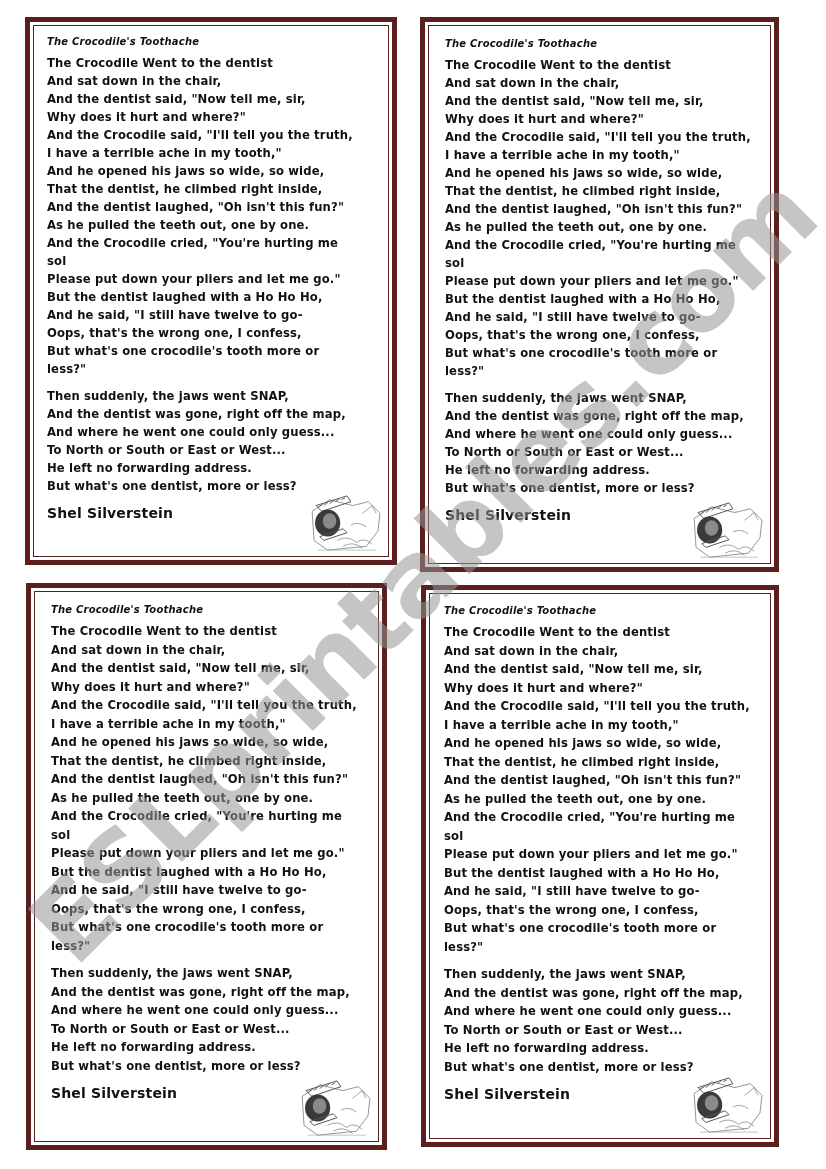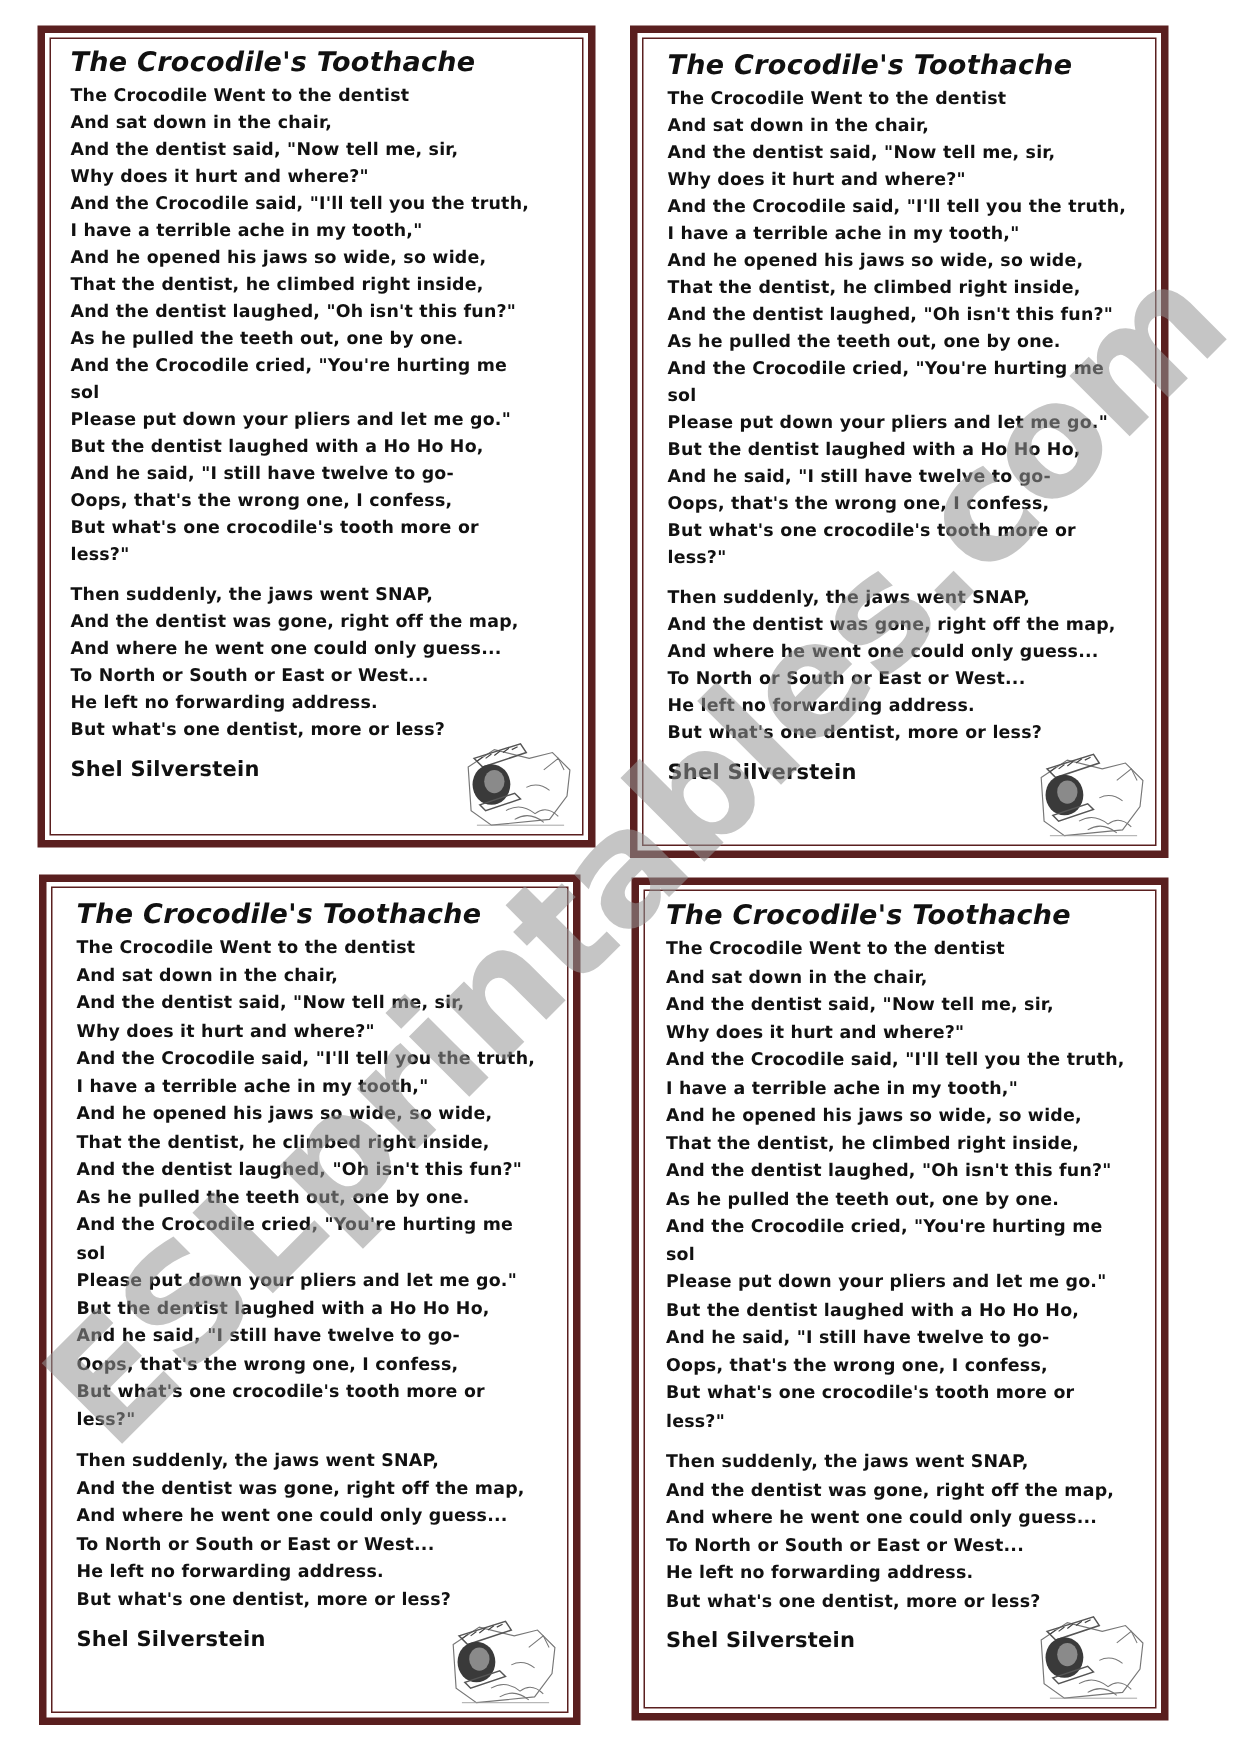--- a/index.html
+++ b/index.html
@@ -30,21 +30,21 @@
     position: absolute;
     left: 17px;
     top: 10px;
     right: 10px;
     color: #111111;
     z-index: 3;
   }
   .poem-title {
     font-style: italic;
     font-weight: bold;
-    font-size: 18px;
+    font-size: 10px;
     letter-spacing: 0.2px;
     margin: 0 0 2px 0;
     line-height: 20px;
     white-space: nowrap;
   }
   .poem-line {
     font-weight: bold;
     font-size: 11.6px;
     line-height: 18px;
     white-space: nowrap;

